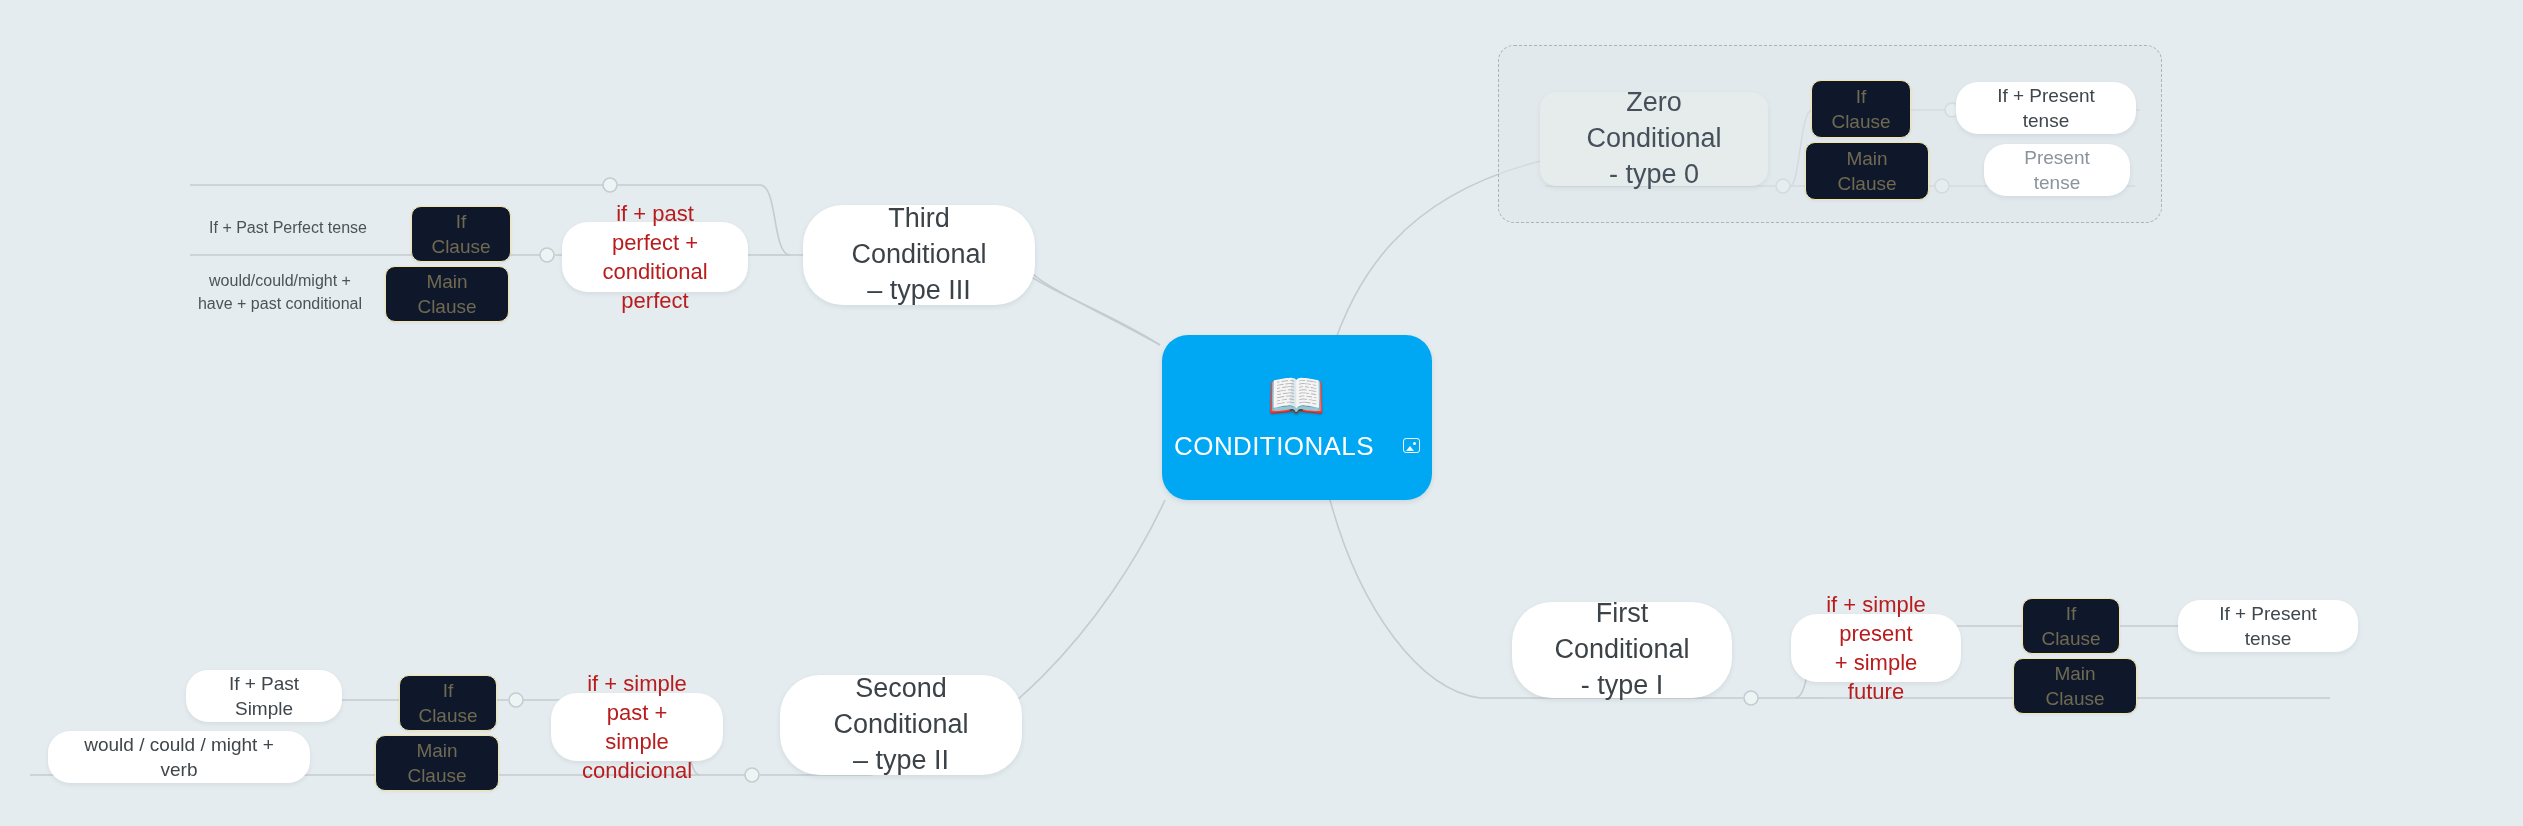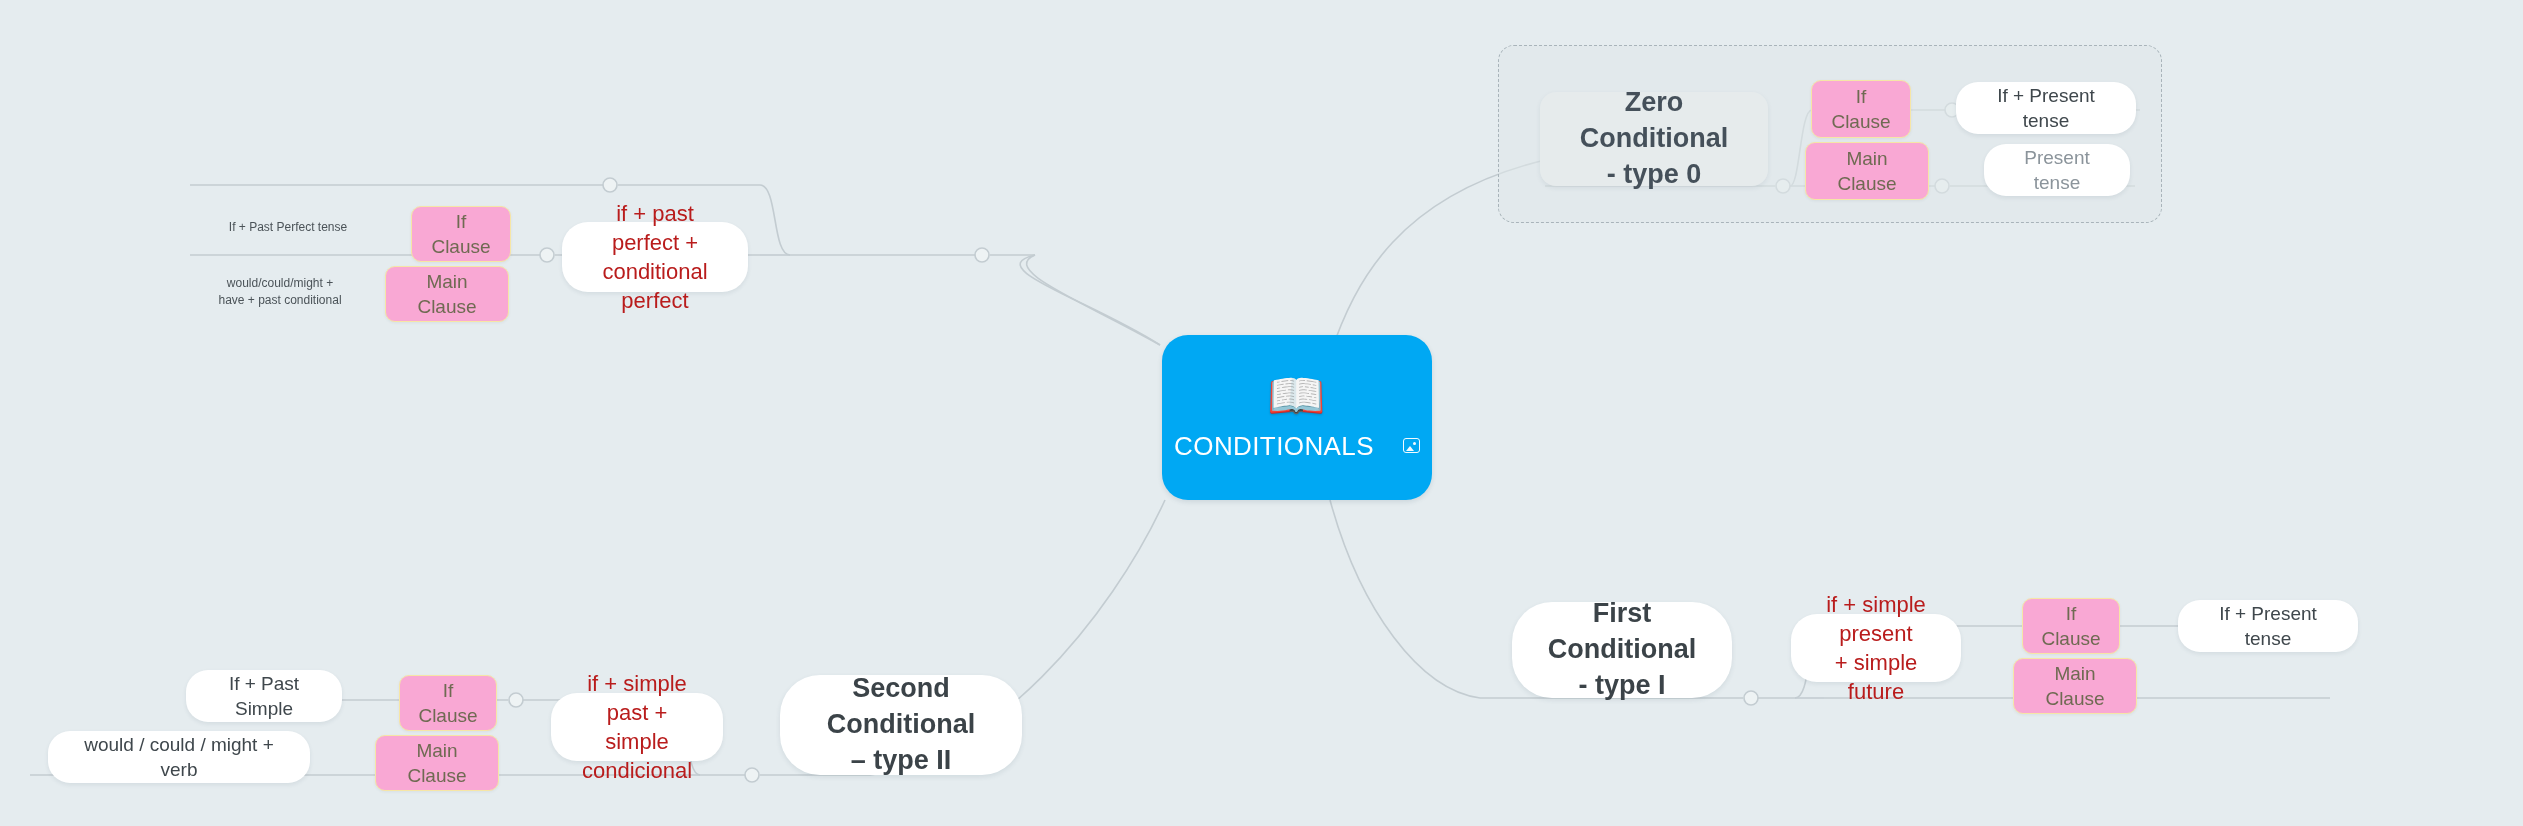--- a/index.html
+++ b/index.html
@@ -93,42 +93,41 @@
   }
 
   
   .branch {
     background: #ffffff;
     border-radius: 40px;
     color: #3b4348;
     font-size: 27px;
     padding: 10px 26px;
     box-shadow: 0 2px 5px rgba(40,70,90,.10);
-    font-weight: bold;
   }
   .branch.muted {
     background: #e6ebec;
     color: #45505a;
     border-radius: 16px;
     box-shadow: 0 2px 5px rgba(40,70,90,.08);
   }
 
   
   .formula {
     background: #ffffff;
     border-radius: 26px;
     color: #b91c1c;
     font-size: 22px;
     padding: 8px 20px;
     box-shadow: 0 2px 4px rgba(40,70,90,.09);
   }
 
   
   .clause {
-    background: #f9a8d4;
+    background: #0f172a;
     border: 1.5px solid #f6e6a6;
     border-radius: 10px;
     color: #6f6a52;
     font-size: 19px;
     padding: 7px 16px;
     box-shadow: 0 1px 3px rgba(40,70,90,.07);
   }
 
   
   .leaf {
@@ -137,21 +136,21 @@
     color: #3f474c;
     font-size: 19px;
     padding: 22px 18px;
     box-shadow: 0 2px 4px rgba(40,70,90,.09);
   }
   .leaf.soft { color: #8b949b; }
 
   
   .plain {
     color: #4b5358;
-    font-size: 12px;
+    font-size: 16px;
     background: transparent;
     line-height: 1.45;
   }
 
   
   .selection-group {
     position: absolute;
     border: 1.6px dashed #a9b4ba;
     border-radius: 16px;
     background: rgba(224,232,234,.55);
@@ -263,20 +262,24 @@
     <span>Main Clause</span>
   </div>
 
   <div class="node leaf" style="left:1956px; top:82px; width:180px; height:52px;">
     <span>If + Present tense</span>
   </div>
   <div class="node leaf soft" style="left:1984px; top:144px; width:146px; height:52px;">
     <span>Present tense</span>
   </div>
 
+  <div class="node branch" style="left:803px; top:205px; width:232px; height:100px;">
+    <span>Third Conditional
+– type III</span>
+  </div>
 
   <div class="node formula" style="left:562px; top:222px; width:186px; height:70px;">
     <span>if + past perfect +
 conditional perfect</span>
   </div>
 
   <div class="node clause" style="left:411px; top:206px; width:100px; height:56px;">
     <span>If Clause</span>
   </div>
   <div class="node clause" style="left:385px; top:266px; width:124px; height:56px;">

